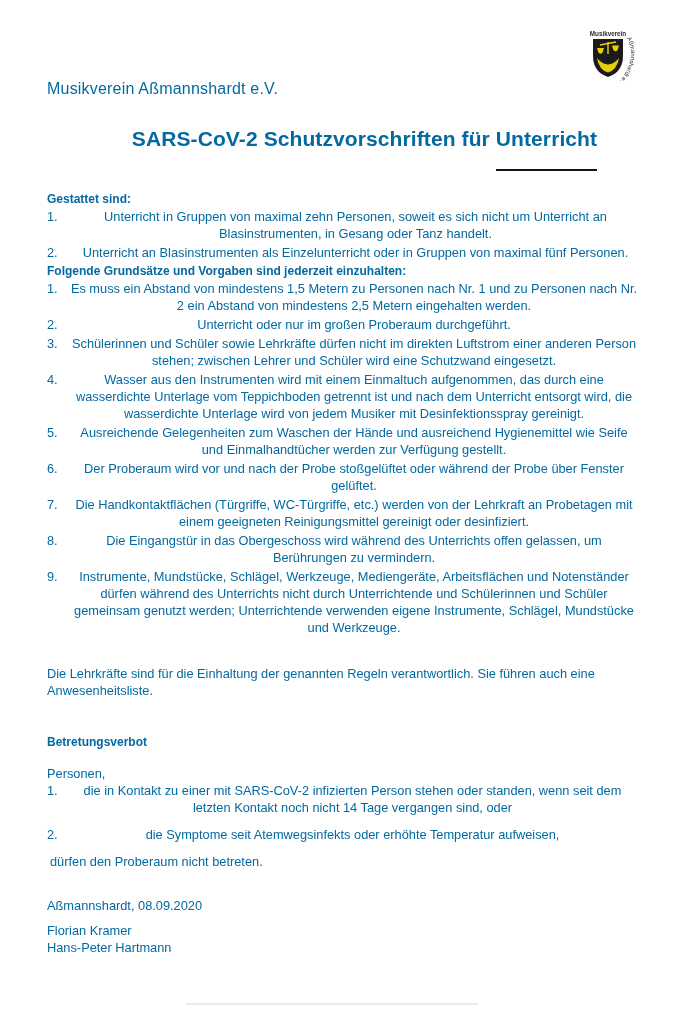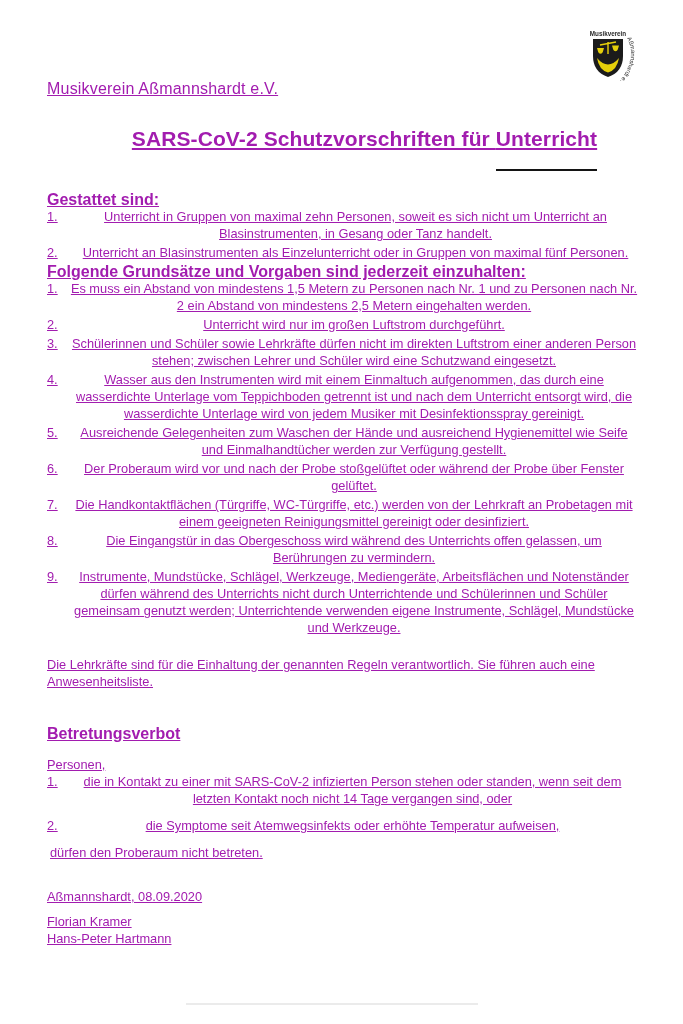--- a/index.html
+++ b/index.html
@@ -3,27 +3,26 @@
 <meta charset="utf-8">
 <style>
   html, body { margin: 0; padding: 0; background: #d7d7d7; }
   .page {
     position: relative;
     width: 683px;
     height: 1024px;
     margin: 0 auto;
     background: #ffffff;
     font-family: "Liberation Sans", "DejaVu Sans", sans-serif;
-    color: #a21caf;
+    color: #0369a1;
     font-size: 12.8px;
     line-height: 17px;
     overflow: hidden;
     box-sizing: border-box;
     padding: 0 45px 0 47px;
-    text-decoration: underline;
   }
   
   .logo {
     position: absolute;
     top: 26px;
     right: 38px;
     width: 62px;
     height: 76px;
   }
   
@@ -44,42 +43,42 @@
     white-space: nowrap;
   }
   .doc-title .underlined {
     border-bottom: 2.5px solid #141414;
     padding-bottom: 19px;
   }
   
   .section-heading {
     font-weight: bold;
     margin: 0;
-    font-size: 16px;
+    font-size: 12px;
   }
   .h-allowed      { margin-top: 39px; }
   .h-principles   { }
   .h-ban          { margin-top: 35px; }
 
   ol.doc-list { list-style: none; margin: 0; padding: 0; }
   .doc-list { margin-top: 11px; }
   .doc-li { display: flex; margin-bottom: 2px; }
   .doc-li .li-num { flex: 0 0 auto; text-align: left; }
   .doc-li .li-text { flex: 1 1 auto; text-align: center; }
 
   .list-allowed    { padding-left: 25px; padding-right: 28px; }
   .list-allowed    .li-num { width: 18px; margin-right: 8px; }
   .list-principles { padding-left: 25px; padding-right: 28px; }
   .list-principles .li-num { width: 15px; margin-right: 8px; }
   .list-ban        { padding-left: 69px; padding-right: 28px; }
   .list-ban        .li-num { width: 13px; margin-right: 7px; }
   .list-ban        .doc-li { margin-bottom: 10px; }
 
   .paragraph { margin: 0; }
-  .p-responsibility { margin-top: 20px; max-width: 560px; }
+  .p-responsibility { margin-top: 29px; max-width: 560px; }
   .p-personen       { margin-top: 14px; }
   .p-outro          { padding-left: 3px; }
   .p-place-date     { margin-top: 27px; }
 
   .signatures { margin-top: 8px; display: flex; flex-direction: column; }
   .signer-left  { width: 137px; }
   .signer-right { }
 
   .scan-artifact {
     position: absolute;
@@ -133,21 +132,21 @@
     </ol>
 
   <p class="section-heading h-principles">Folgende Grundsätze und Vorgaben sind jederzeit einzuhalten:</p>
   <ol class="doc-list list-principles">
       <li class="doc-li">
         <span class="li-num">1.</span>
         <span class="li-text">Es muss ein Abstand von mindestens 1,5 Metern zu Personen nach Nr. 1 und zu Personen nach Nr. 2 ein Abstand von mindestens 2,5 Metern eingehalten werden.</span>
       </li>
       <li class="doc-li">
         <span class="li-num">2.</span>
-        <span class="li-text">Unterricht wird nur im großen Luftstrom durchgeführt.</span>
+        <span class="li-text">Unterricht oder nur im großen Proberaum durchgeführt.</span>
       </li>
       <li class="doc-li">
         <span class="li-num">3.</span>
         <span class="li-text">Schülerinnen und Schüler sowie Lehrkräfte dürfen nicht im direkten Luftstrom einer anderen Person stehen; zwischen Lehrer und Schüler wird eine Schutzwand eingesetzt.</span>
       </li>
       <li class="doc-li">
         <span class="li-num">4.</span>
         <span class="li-text">Wasser aus den Instrumenten wird mit einem Einmaltuch aufgenommen, das durch eine wasserdichte Unterlage vom Teppichboden getrennt ist und nach dem Unterricht entsorgt wird, die wasserdichte Unterlage wird von jedem Musiker mit Desinfektionsspray gereinigt.</span>
       </li>
       <li class="doc-li">

